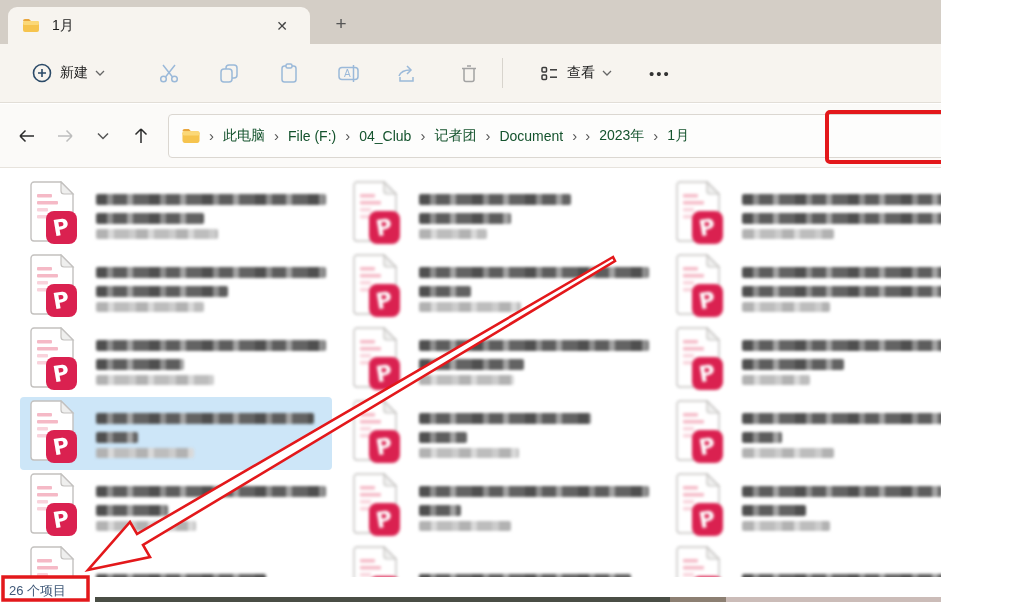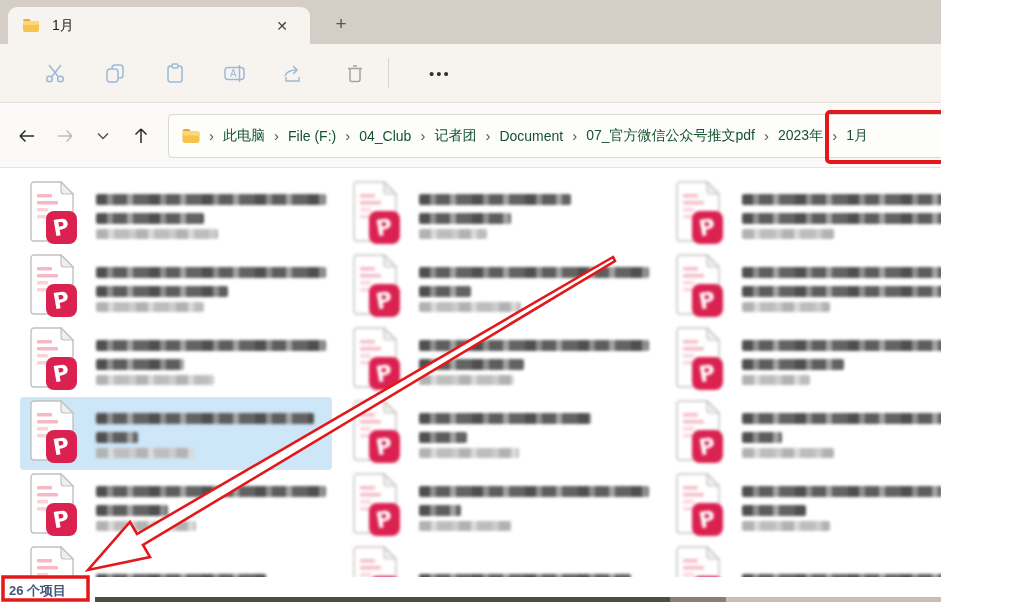--- a/index.html
+++ b/index.html
@@ -49,21 +49,21 @@
   .bl { border-radius:2px; filter:blur(1.8px); }
   .bl.name { height:11px; margin:4px 0;
     background:repeating-linear-gradient(90deg,#4f4f4f 0 11px,#8f8f8f 11px 17px,#5d5d5d 17px 31px,#a3a3a3 31px 37px,#636363 37px 53px); }
   .bl.meta { height:10px; margin-top:5px;
     background:repeating-linear-gradient(90deg,#b2b2b2 0 12px,#d9d9d9 12px 18px,#bdbdbd 18px 33px,#cccccc 33px 40px); }
   .l1wrap { display:flex; align-items:center; gap:3px; }
   .suffix { font-size:14px; color:#111; line-height:12px; }
 
   
   .statusbar { position:absolute; left:0; top:577px; width:1023px; height:25px; background:#fff; }
-  .statustext { position:absolute; left:9px; top:5px; font-size:13px; color:#3f5878;font-weight:bold; }
+  .statustext { position:absolute; left:9px; top:5px; font-size:13px; color:#3f5878; }
   .bottom-sliver { position:absolute; left:95px; top:597px; width:928px; height:5px;
     background:linear-gradient(90deg,#4a4e45 0 62%,#8c7f72 62% 68%,#cbbcb8 68% 100%); }
 
   
   .overlay { position:absolute; top:0; left:0; width:1023px; height:602px; pointer-events:none; z-index:50; }
 </style>
 </head>
 <body>
 
 <div class="window">
@@ -75,20 +75,30 @@
         <rect x="1" y="3" width="16" height="11" rx="2" fill="#f6c44e"></rect>
         <rect x="1" y="3" width="16" height="4" rx="1.5" fill="#fbd878"></rect>
       </svg>
       <span class="tab-title">1月</span>
       <span class="tab-close">✕</span>
     </div>
     <div class="newtab">+</div>
   </div>
 
   <div class="toolbar">
+    <div class="tb-btn tb-new">
+      <svg width="22" height="22" viewBox="0 0 22 22" fill="none" stroke="#2b4a68" stroke-width="1.6">
+        <circle cx="11" cy="11" r="8.5"></circle>
+          <path d="M11 7 v8 M7 11 h8"></path>
+      </svg>
+      <span class="tb-label">新建</span>
+      <svg class="chev" width="10" height="6" viewBox="0 0 10 6" fill="none" stroke="#666" stroke-width="1.3">
+          <polyline points="1,1 5,5 9,1"></polyline>
+        </svg>
+    </div>
 
     <div class="tb-ic" style="margin-left:34px">
       <svg width="22" height="22" viewBox="0 0 22 22" fill="none" stroke="#9bb9d9" stroke-width="1.5">
         <circle cx="5.5" cy="17" r="2.8"></circle>
           <circle cx="16.5" cy="17" r="2.8"></circle>
         <path d="M7.5 15 L17 3 M14.5 15 L5 3"></path>
       </svg>
     </div>
     <div class="tb-ic" style="margin-left:18px">
       <svg width="22" height="22" viewBox="0 0 22 22" fill="none" stroke="#9bb9d9" stroke-width="1.5">
@@ -120,20 +130,32 @@
       <svg width="22" height="22" viewBox="0 0 22 22" fill="none" stroke="#a3a3a3" stroke-width="1.5">
         <path d="M6 6.5 v11 a2 2 0 0 0 2 2 h6 a2 2 0 0 0 2-2 v-11"></path>
         <line x1="4" y1="6.5" x2="18" y2="6.5"></line>
         <path d="M9 4 h4"></path>
       </svg>
     </div>
 
     <div class="tb-sep"></div>
 
 
+    <div class="tb-btn" style="margin-left:14px">
+      <svg width="22" height="22" viewBox="0 0 22 22" fill="none" stroke="#3a3a3a" stroke-width="1.5">
+        <rect x="4" y="5.5" width="4.5" height="4.5" rx="1"></rect>
+        <rect x="4" y="13" width="4.5" height="4.5" rx="1"></rect>
+        <line x1="12" y1="7.8" x2="19" y2="7.8"></line>
+        <line x1="12" y1="15.2" x2="19" y2="15.2"></line>
+      </svg>
+      <span class="tb-label">查看</span>
+      <svg class="chev" width="10" height="6" viewBox="0 0 10 6" fill="none" stroke="#666" stroke-width="1.3">
+          <polyline points="1,1 5,5 9,1"></polyline>
+        </svg>
+    </div>
 
     <div class="tb-more" style="margin-left:16px">•••</div>
   </div>
 
   <div class="addrrow">
     <div class="nav-group">
       <div class="nav-ic">
         <svg width="18" height="16" viewBox="0 0 18 16" fill="none" stroke="#2b2b2b" stroke-width="1.5">
             <path d="M16 8 H2 M2 8 l5.5-5.5 M2 8 l5.5 5.5"></path>
           </svg>
@@ -165,21 +187,20 @@
           <span class="crumb">此电脑</span>
           <span class="bsep">›</span>
           <span class="crumb">File (F:)</span>
           <span class="bsep">›</span>
           <span class="crumb">04_Club</span>
           <span class="bsep">›</span>
           <span class="crumb">记者团</span>
           <span class="bsep">›</span>
           <span class="crumb">Document</span>
           <span class="bsep">›</span>
-          <span class="crumb">07_官方微信公众号推文pdf</span>
           <span class="bsep">›</span>
           <span class="crumb">2023年</span>
           <span class="bsep">›</span>
           <span class="crumb">1月</span>
         </span>
     </div>
   </div>
 
   <div class="filearea">
     <div class="filegrid" id="filegrid">

